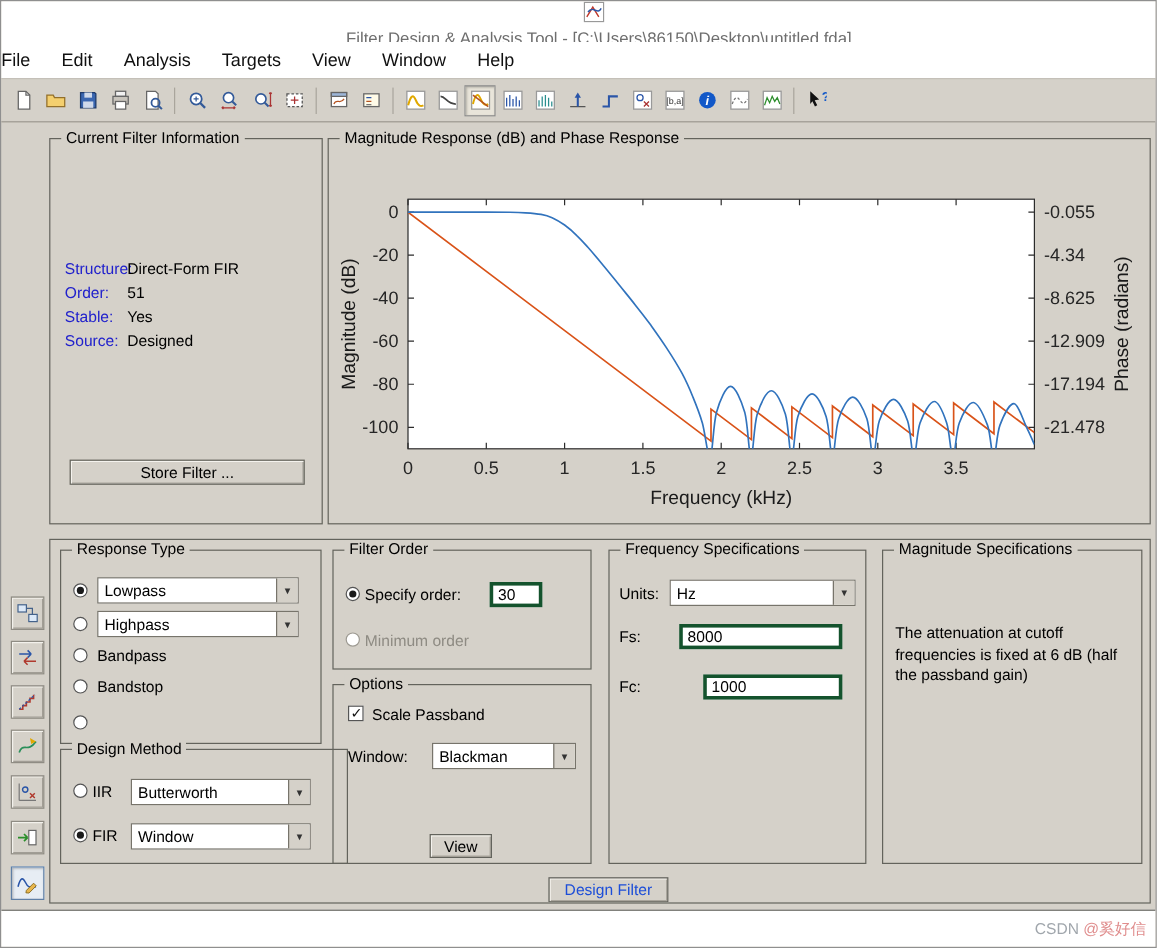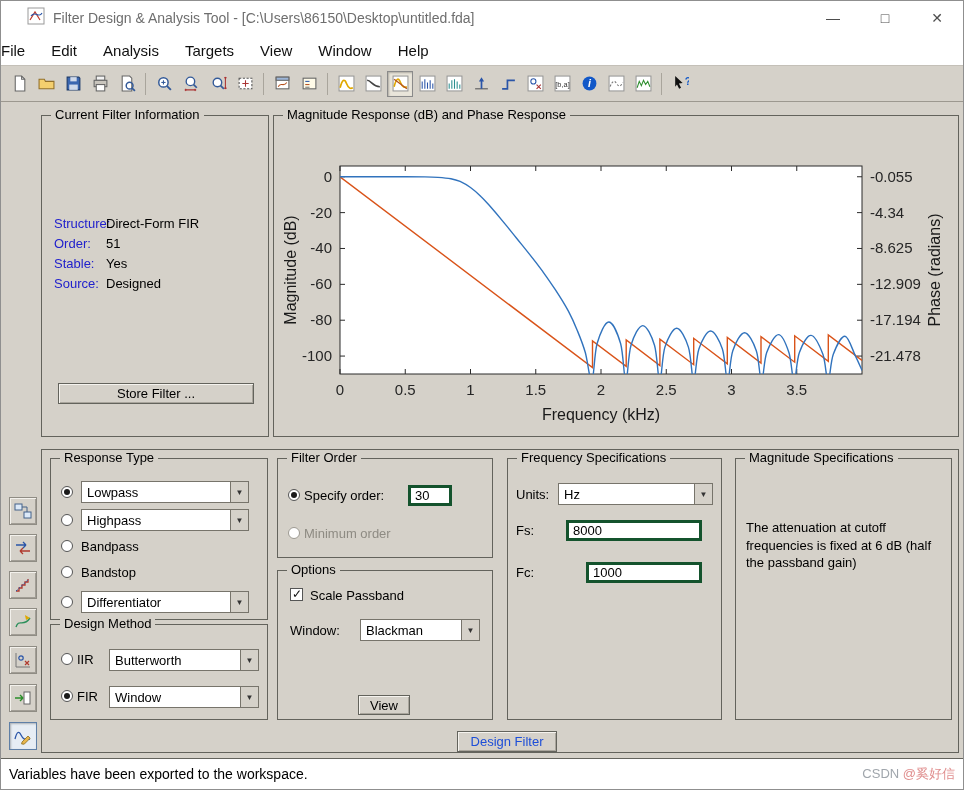--- a/index.html
+++ b/index.html
@@ -1,20 +1,20 @@
 <!DOCTYPE html>
 <html><head>
 <meta charset="utf-8">
 <style>
   *{margin:0;padding:0;box-sizing:border-box;font-family:"Liberation Sans",sans-serif;}
   html,body{background:#ffffff;}
   .window{position:relative;width:964px;height:790px;background:#d5d1c9;border:1px solid #8f8f8f;overflow:hidden;}
 
   
-  .titlebar{position:absolute;top:0;left:0;right:0;height:34px;background:#ffffff;display:flex;align-items:center;padding-left:26px;}
+  .titlebar{position:absolute;top:0;left:0;right:0;height:34px;background:#ffffff;display:flex;align-items:center;padding-left:26px;flex-direction:column;}
   .titlebar .apptitle{color:#6e6e6e;font-size:14px;margin-left:8px;white-space:nowrap;}
   .wincontrols{margin-left:auto;display:flex;align-items:center;height:100%;}
   .winbtn{width:52px;height:100%;display:flex;align-items:center;justify-content:center;color:#4d4d4d;font-size:14px;cursor:default;}
 
   
   .menubar{position:absolute;top:34px;left:0;right:0;height:30px;background:#ffffff;display:flex;align-items:center;padding-left:0;gap:26px;font-size:15px;color:#101010;}
   .menubar span{cursor:default;}
 
   
   .toolbar{position:absolute;top:64px;left:0;right:0;height:37px;background:#d5d1c9;border-top:1px solid #c4c0b8;border-bottom:1px solid #9c988f;display:flex;align-items:center;padding-left:5px;gap:1px;}
@@ -351,27 +351,23 @@
       <span class="radio" style="left:10px;top:55px"></span>
       <div class="combo" style="left:30px;top:50px;width:168px">
         <span class="ctext">Highpass</span>
           <span class="cbtn"></span>
       </div>
       <span class="radio" style="left:10px;top:81px"></span>
       <span class="flabel" style="left:30px;top:80px">Bandpass</span>
       <span class="radio" style="left:10px;top:107px"></span>
       <span class="flabel" style="left:30px;top:106px">Bandstop</span>
       <span class="radio" style="left:10px;top:137px"></span>
-      <div class="combo" style="left:30px;top:132px;width:168px">
-        <span class="ctext">Differentiator</span>
-          <span class="cbtn"></span>
-      </div>
-    </div>
-
-    <div class="groupbox" style="left:8px;top:174px;width:218px;height:96px">
+    </div>
+
+    <div class="groupbox" style="left:8px;top:174px;width:240px;height:96px">
       <span class="gtitle">Design Method</span>
       <span class="radio" style="left:10px;top:28px"></span>
       <span class="flabel" style="left:26px;top:27px">IIR</span>
       <div class="combo" style="left:58px;top:24px;width:150px">
         <span class="ctext">Butterworth</span>
           <span class="cbtn"></span>
       </div>
       <span class="radio checked" style="left:10px;top:65px"></span>
       <span class="flabel" style="left:26px;top:64px">FIR</span>
       <div class="combo" style="left:58px;top:61px;width:150px">
@@ -462,17 +458,16 @@
       </svg>
     </button>
   <button class="sbtn selected" style="top:721px">
       <svg width="20" height="20" viewBox="0 0 20 20">
         <path d="M2 13 C4 5,6 5,8 9s3 5,9 4" fill="none" stroke="#2a55a8" stroke-width="1.3"></path>
         <path d="M9 16l6-6 2.2 2.2-6 6L8.6 18z" fill="#e8b64c" stroke="#8a6d1f" stroke-width=".8"></path>
       </svg>
     </button>
 
   <div id="statusbar">
-    <span>Variables have been exported to the workspace.</span>
     <span class="watermark"><span>CSDN </span><span class="handle">@奚好信</span></span>
   </div>
 
 </div>
 
 </body></html>

